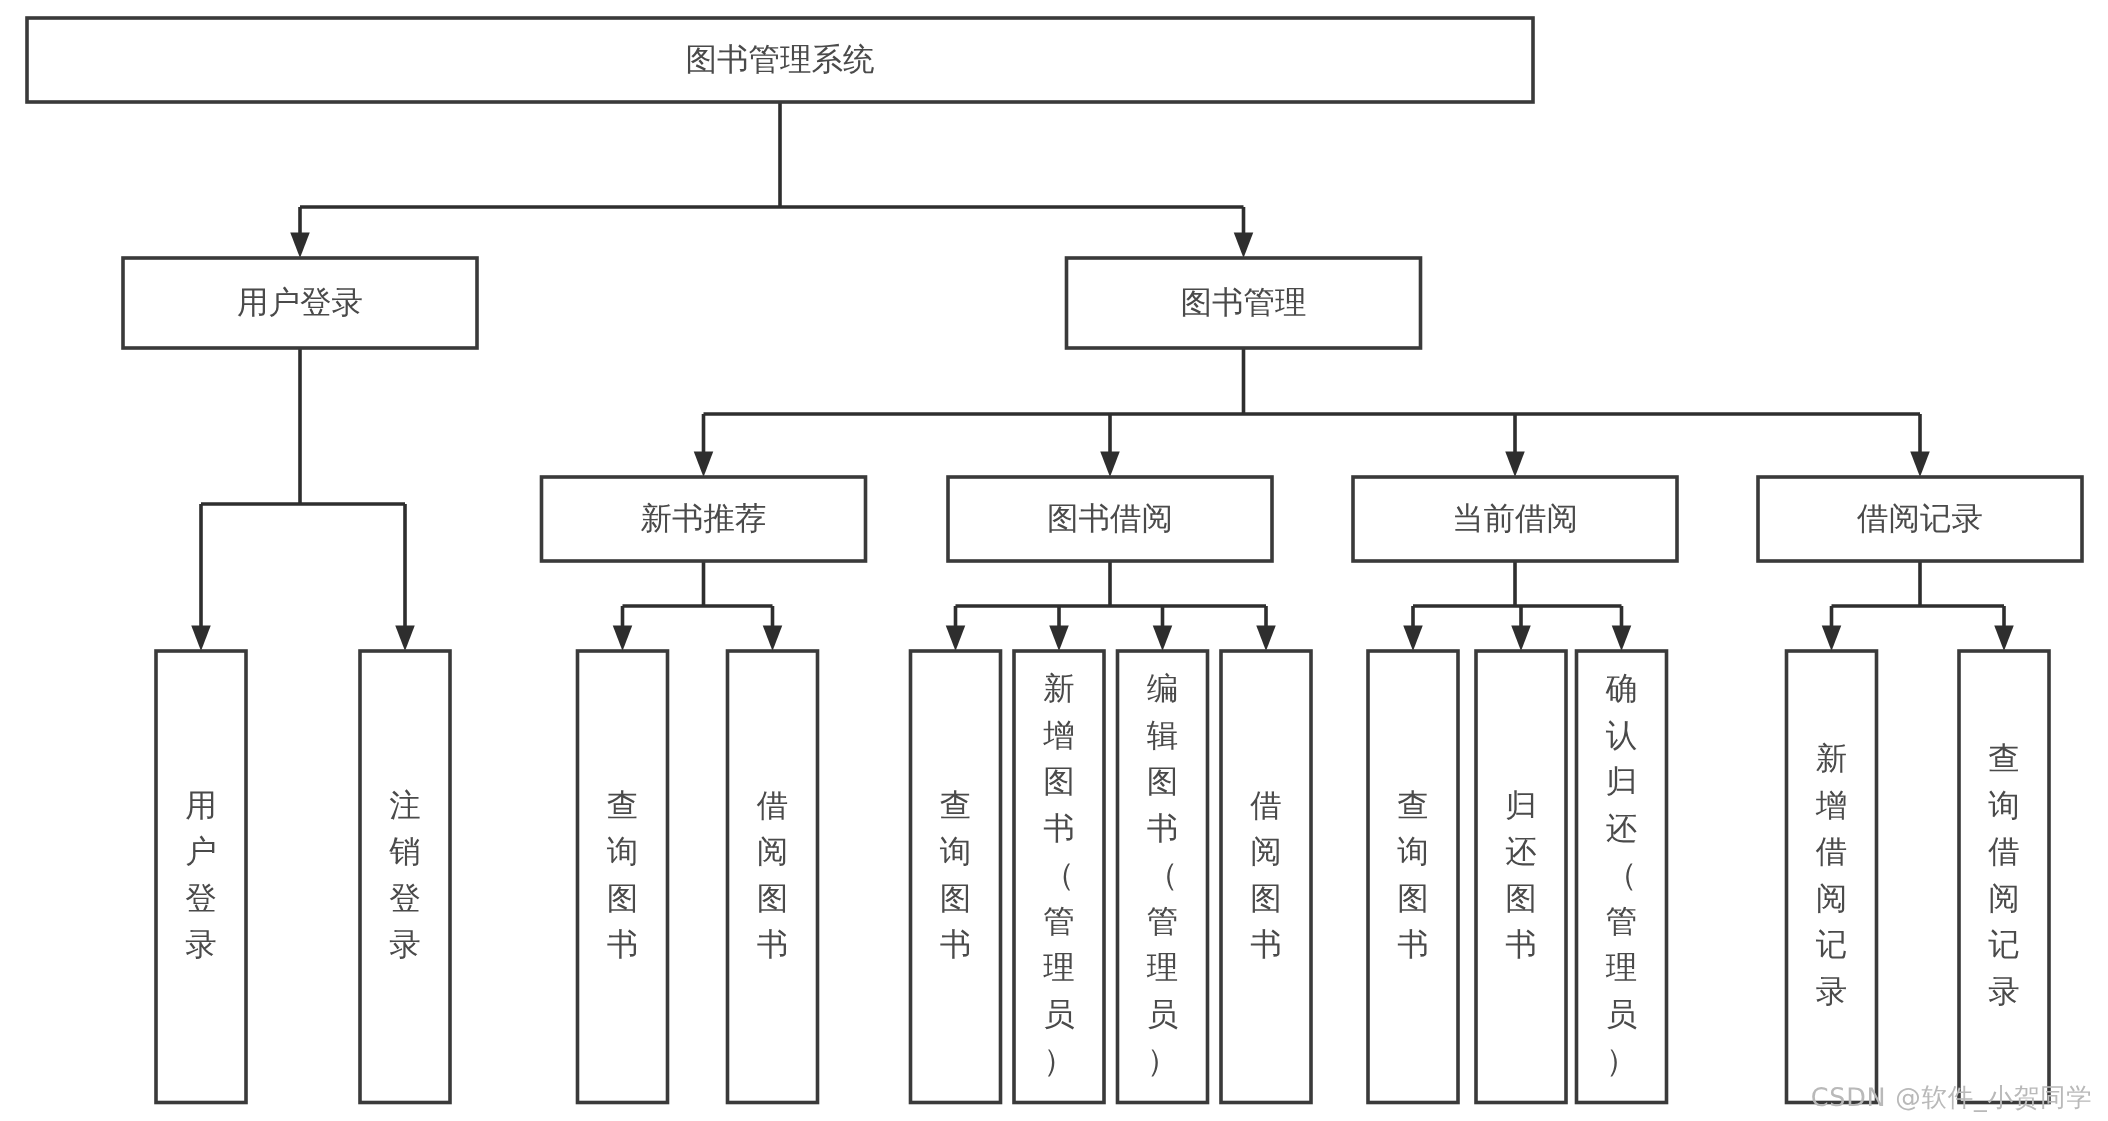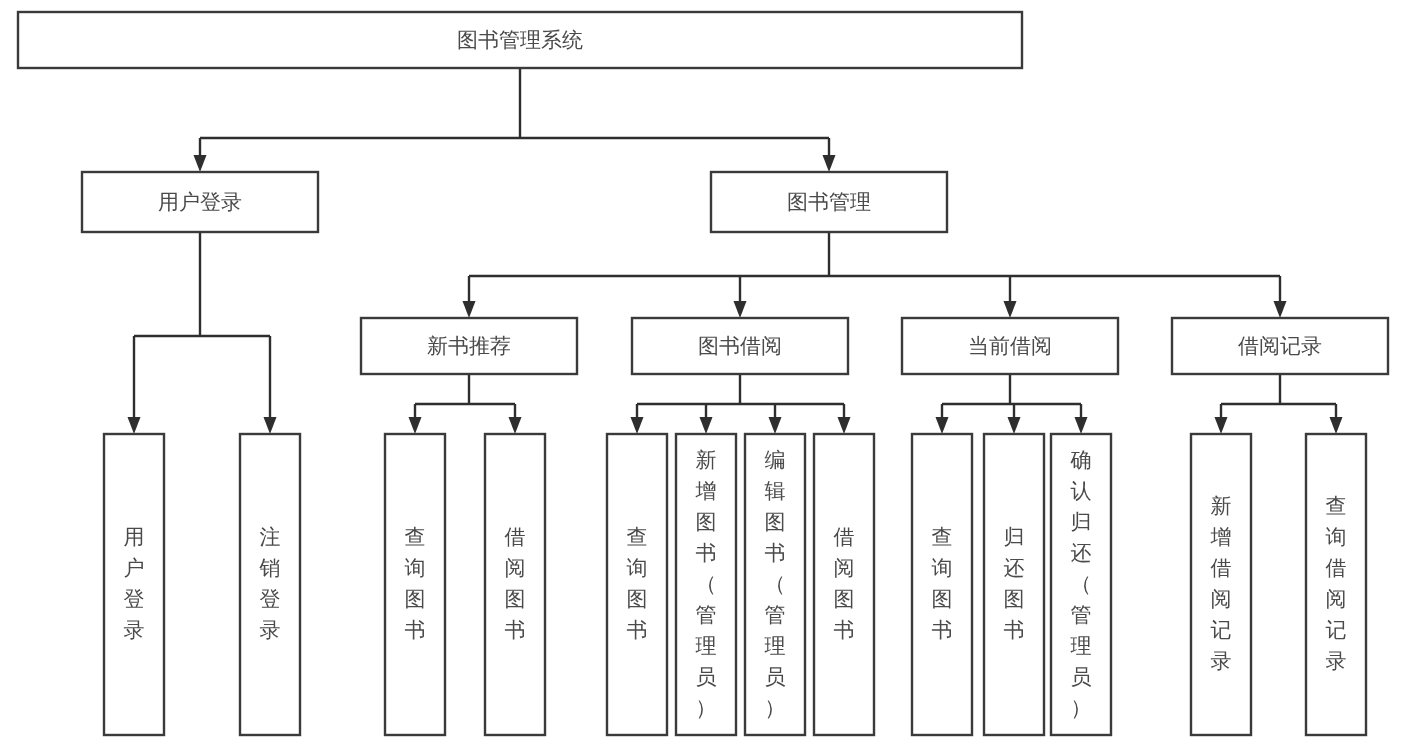--- a/index.html
+++ b/index.html
@@ -205,13 +205,14 @@
           <rect x="1191" y="434" width="60" height="301" class="node-box"></rect>
           <text x="1221" y="0" class="node-label-vertical"><tspan x="1221" y="507" dominant-baseline="middle">新</tspan><tspan x="1221" y="538" dominant-baseline="middle">增</tspan><tspan x="1221" y="569" dominant-baseline="middle">借</tspan><tspan x="1221" y="600" dominant-baseline="middle">阅</tspan><tspan x="1221" y="631" dominant-baseline="middle">记</tspan><tspan x="1221" y="662" dominant-baseline="middle">录</tspan></text>
         </g>
         <g>
           <rect x="1306" y="434" width="60" height="301" class="node-box"></rect>
           <text x="1336" y="0" class="node-label-vertical"><tspan x="1336" y="507" dominant-baseline="middle">查</tspan><tspan x="1336" y="538" dominant-baseline="middle">询</tspan><tspan x="1336" y="569" dominant-baseline="middle">借</tspan><tspan x="1336" y="600" dominant-baseline="middle">阅</tspan><tspan x="1336" y="631" dominant-baseline="middle">记</tspan><tspan x="1336" y="662" dominant-baseline="middle">录</tspan></text>
         </g>
       </g>
   </svg>
 
+  <div class="watermark">CSDN @软件_小贺同学</div>
 </div>
 
 </body></html>

